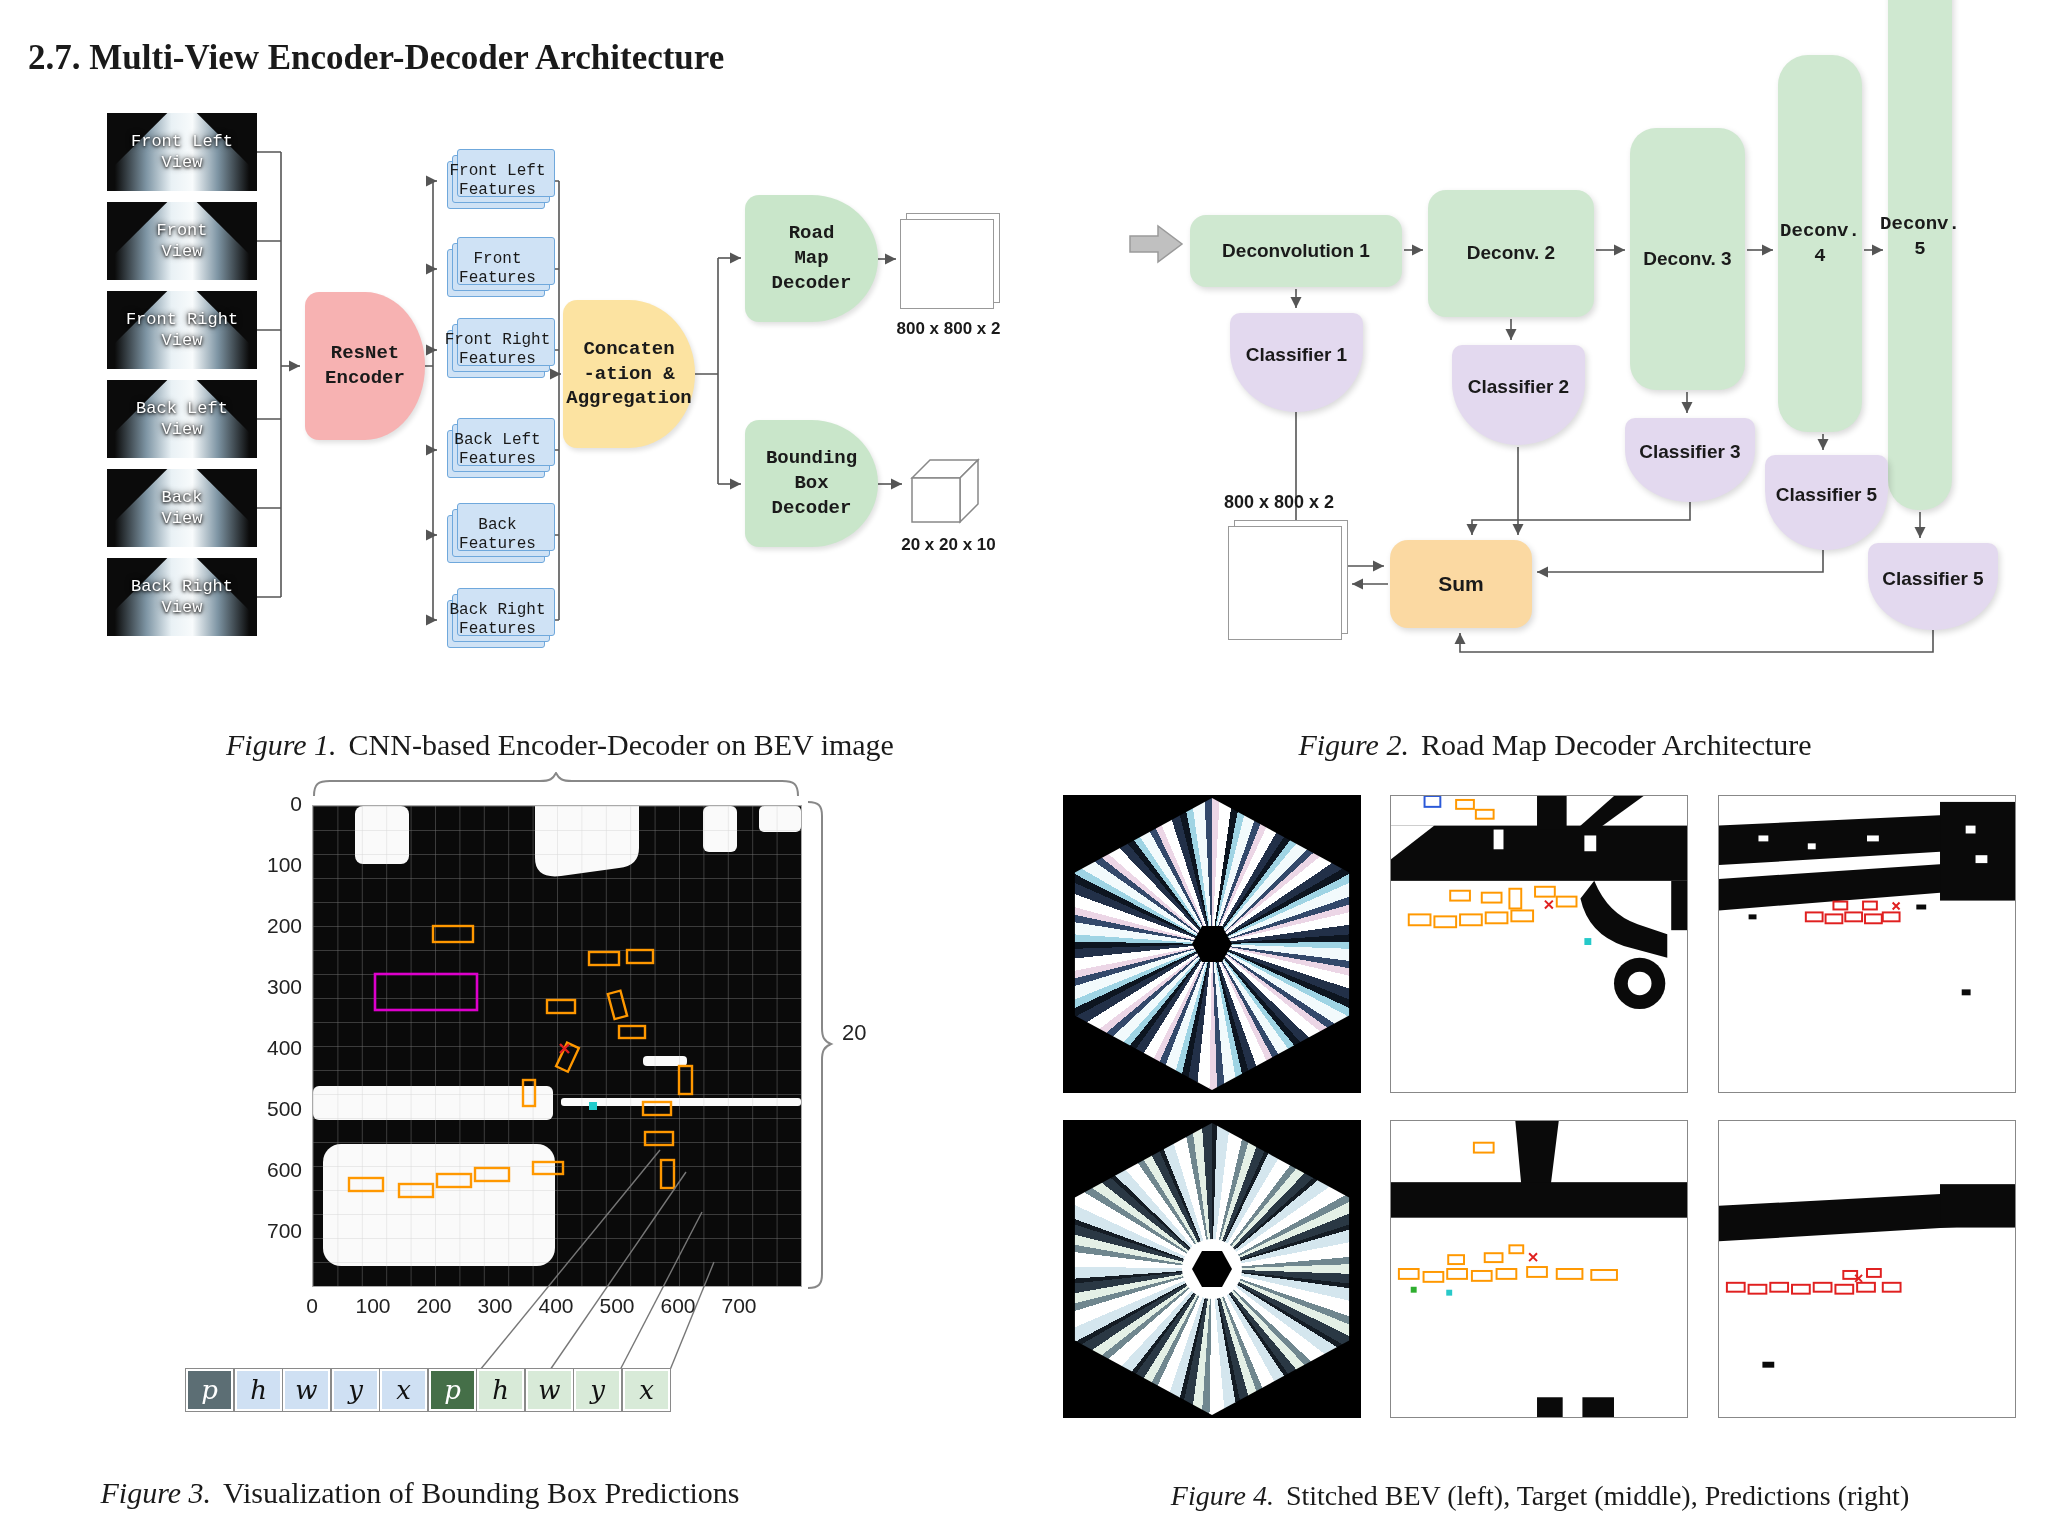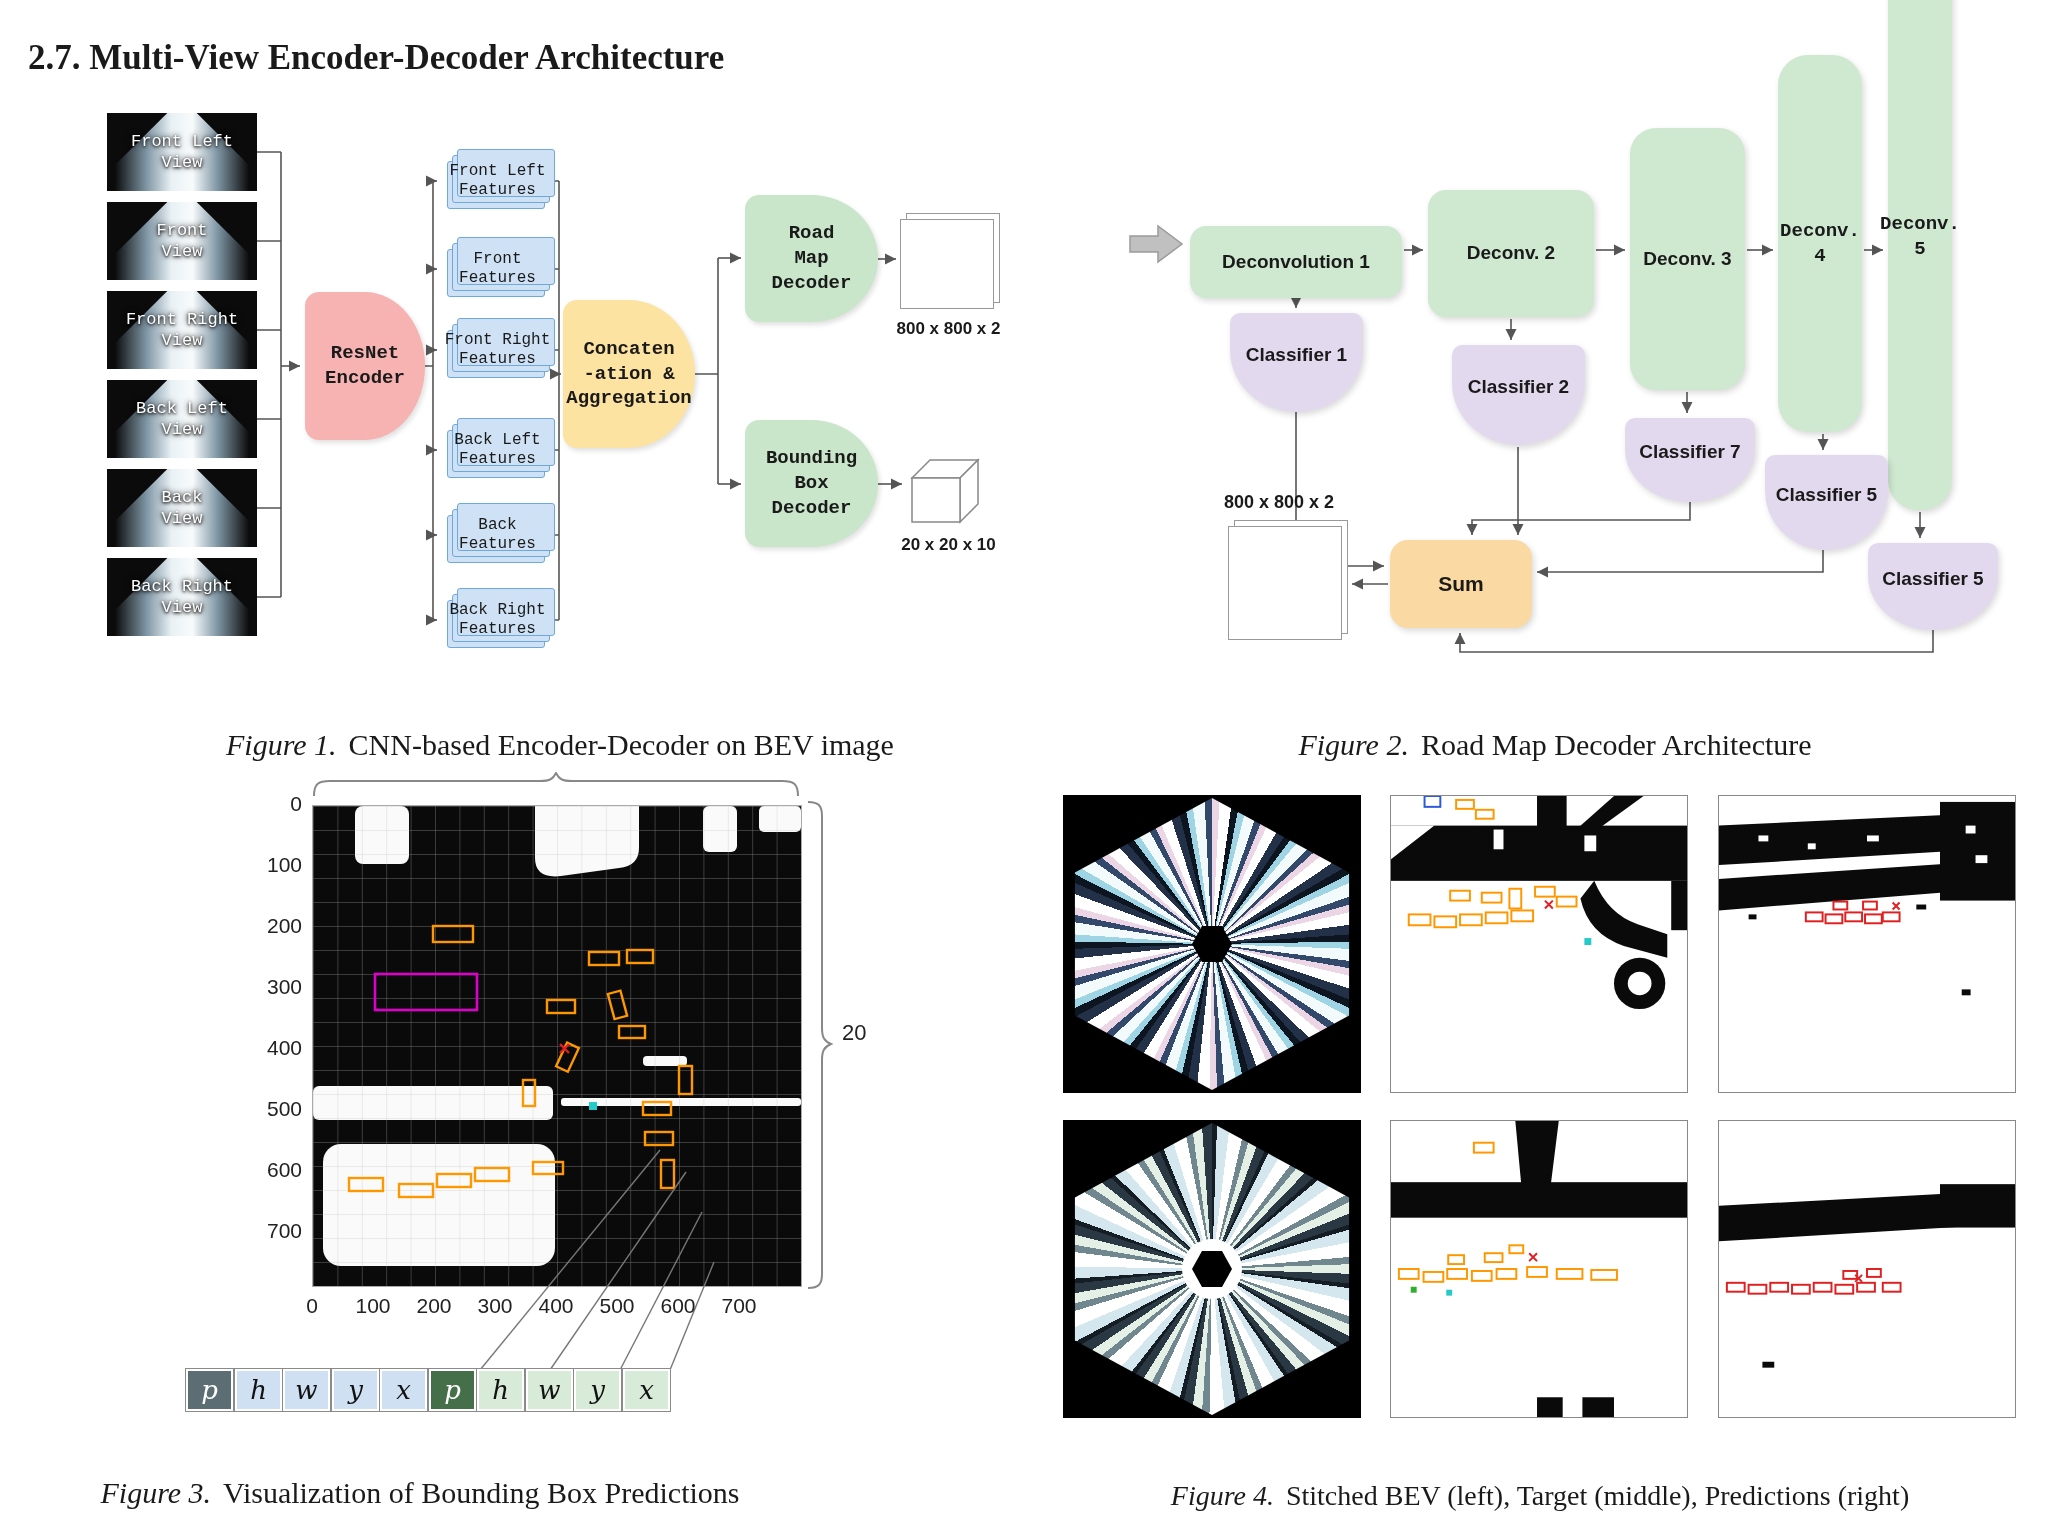--- a/index.html
+++ b/index.html
@@ -236,31 +236,31 @@
         <line x1="800" y1="512" x2="800" y2="538" marker-end="url(#m2)"></line>
         <path d="M176,412 V566 L264,566" marker-end="url(#m2)"></path>
         <path d="M398,447 V535" marker-end="url(#m2)"></path>
         <path d="M570,502 V520 H352 V535" marker-end="url(#m2)"></path>
         <path d="M703,550 V572 H417" marker-end="url(#m2)"></path>
         <path d="M813,630 V652 H340 V633" marker-end="url(#m2)"></path>
         <path d="M268,584 H232" marker-end="url(#m2)"></path>
       </g>
     </svg>
 
-    <div class="abs deconv" style="left:70px;top:226px;width:212px;height:72px;border-radius:16px;">Deconvolution 1</div>
+    <div class="abs deconv" style="left:70px;top:215px;width:212px;height:72px;border-radius:16px;">Deconvolution 1</div>
     <div class="abs deconv" style="left:308px;top:190px;width:166px;height:127px;border-radius:18px;">Deconv. 2</div>
     <div class="abs deconv" style="left:510px;top:128px;width:115px;height:262px;border-radius:26px;">Deconv. 3</div>
     <div class="abs deconv preline" style="left:658px;top:55px;width:84px;height:377px;border-radius:30px;">Deconv.
 4</div>
     <div class="abs deconv preline" style="left:768px;top:-36px;width:64px;height:546px;border-radius:30px;">Deconv.
 5</div>
 
     <div class="abs clf" style="left:110px;top:313px;width:133px;height:99px;">Classifier 1</div>
     <div class="abs clf" style="left:332px;top:345px;width:133px;height:100px;">Classifier 2</div>
-    <div class="abs clf" style="left:505px;top:418px;width:130px;height:84px;">Classifier 7</div>
+    <div class="abs clf" style="left:505px;top:418px;width:130px;height:84px;">Classifier 3</div>
     <div class="abs clf" style="left:645px;top:455px;width:123px;height:95px;">Classifier 5</div>
     <div class="abs clf" style="left:748px;top:543px;width:130px;height:87px;">Classifier 5</div>
 
     <div class="abs sum">Sum</div>
 
     <div class="abs outlabel" style="left:104px;top:492px;width:140px;text-align:left;font-size:18px;">800 x 800 x 2</div>
     <div class="abs sq" style="left:114px;top:520px;width:112px;height:112px;"></div>
     <div class="abs sq" style="left:108px;top:526px;width:112px;height:112px;"></div>
   </div>
 

